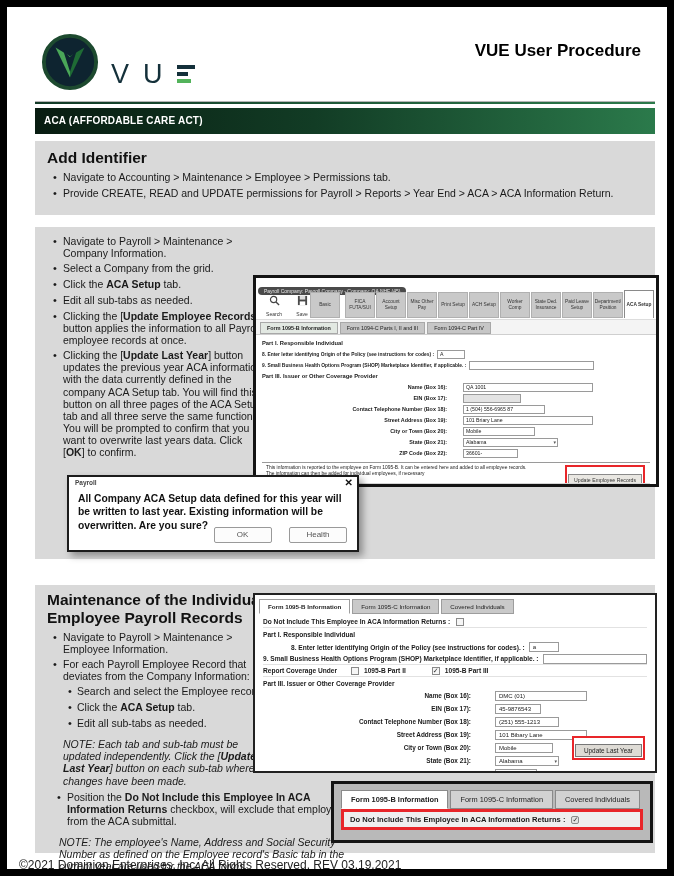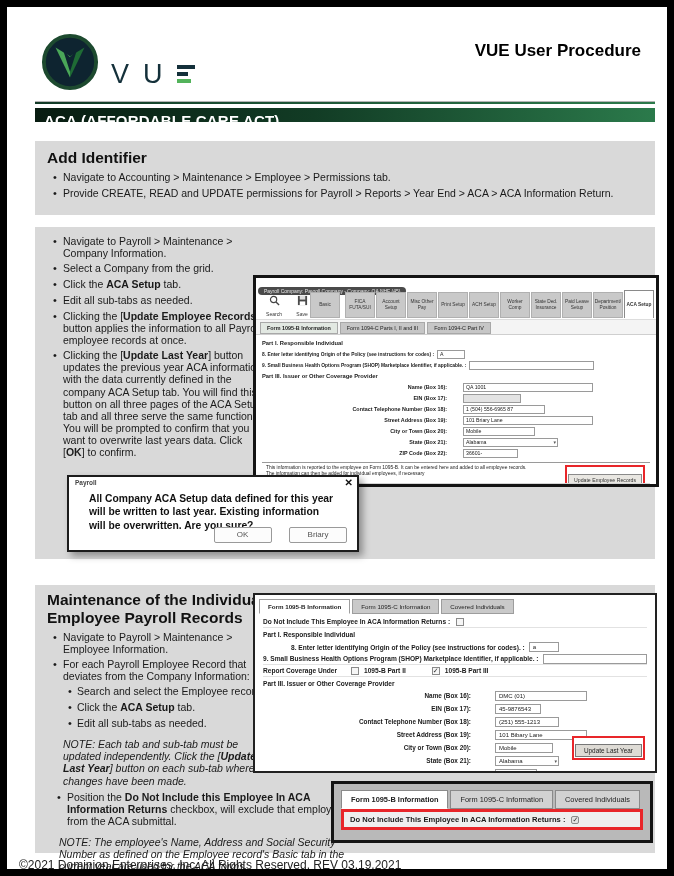--- a/index.html
+++ b/index.html
@@ -16,23 +16,23 @@
   .wm-letter { font-size:27px; font-weight:500; color:#14303a; letter-spacing:0; margin-right:14px; }
   .e-glyph { display:inline-block; margin-top:6px; }
   .e-glyph .bar { height:4px; margin-bottom:3px; background:#14303a; }
   .e-glyph .b1 { width:18px; }
   .e-glyph .b2 { width:11px; }
   .e-glyph .b3 { width:14px; background:#53b35b; margin-bottom:0; }
   .doc-title { position:absolute; right:26px; top:34px; font-size:17px; font-weight:bold; color:#000000; }
 
   .header-rule { position:absolute; left:28px; top:94px; width:620px; height:3px;
     background:linear-gradient(90deg,#123a27,#2c7a4b); border-top:1px solid #b5b5b5; }
-  .banner { position:absolute; left:28px; top:101px; width:620px; height:14px;
+  .banner { position:absolute; left:28px; top:101px; width:620px; height:26px;
     background:linear-gradient(90deg,#081c11 0%,#123c25 45%,#2b7a4b 100%);
-    color:#fff; font-size:15px; font-weight:bold; line-height:26px; padding-left:9px; letter-spacing:.2px; }
+    color:#fff; font-size:10px; font-weight:bold; line-height:26px; padding-left:9px; letter-spacing:.2px; }
 
   
   .graybox { position:absolute; left:28px; width:620px; background:#d9d9d9; }
   #sec-permissions { top:134px; height:74px; padding:8px 12px; }
   #sec-company     { top:220px; height:332px; padding:8px 12px; }
   #sec-individual  { top:578px; height:268px; padding:6px 12px; }
 
   .h1 { font-size:15.5px; font-weight:bold; color:#111; line-height:1.15; margin-bottom:4px; }
   .bul { display:flex; font-size:10.5px; line-height:1.16; margin-bottom:3px; }
   .bul .mk { width:16px; text-align:center; flex:none; font-size:11px; }
@@ -86,21 +86,21 @@
   .redbox { border:2px solid #e8262a; padding:1px; background:#fff; display:inline-block; }
   .s1-noterow .redbox { position:absolute; right:5px; top:2px; }
   .mbtn { background:#e9e7e2; border:1px solid #8a8a8a; font-size:5.2px; color:#333;
     padding:2px 5px; white-space:nowrap; font-family:"Liberation Sans",sans-serif; }
 
   
   #dialog { position:absolute; left:60px; top:468px; width:292px; height:77px; background:#fff;
     border:2px solid #1c1c1c; box-shadow:4px 4px 7px rgba(0,0,0,.35); z-index:20; }
   .dlg-title { position:relative; height:13px; padding:2px 6px; font-size:6.5px; font-weight:bold; color:#444; }
   .dlg-x { position:absolute; right:4px; top:0px; font-size:10px; font-weight:bold; color:#111; cursor:default; }
-  .dlg-msg { padding:2px 20px; font-size:10.3px; font-weight:bold; line-height:1.3; color:#111; }
+  .dlg-msg { padding:2px 9px; font-size:10.3px; font-weight:bold; line-height:1.3; color:#111; }
   .dlg-btns { position:absolute; right:10px; bottom:7px; }
   .dlg-btn { display:inline-block; width:58px; height:16px; line-height:14px; text-align:center;
     border:1px solid #9a9a9a; border-radius:2px; background:#fcfcfc; font-size:8px; color:#555; margin-left:13px; }
 
   
   #shot2 { left:218px; top:8px; width:404px; height:180px; border:2px solid #222; }
   .tabs2 { display:flex; padding:4px 4px 0 4px; }
   .tab2 { font-size:6.2px; padding:3px 8px; margin-right:2px; background:#c9c9c9; color:#222; border:1px solid #9d9d9d; }
   .tab2.active { background:#fff; border-bottom:1px solid #fff; font-weight:bold; }
   .s2-body { padding:2px 8px 0 8px; position:relative; height:150px; }
@@ -291,21 +291,21 @@
   </div>
 
   <div id="dialog">
     <div class="dlg-title">
       <span>Payroll</span>
       <span class="dlg-x">✕</span>
     </div>
     <div class="dlg-msg">All Company ACA Setup data defined for this year will be written to last year. Existing information will be overwritten. Are you sure?</div>
     <div class="dlg-btns">
       <span class="dlg-btn">OK</span>
-      <span class="dlg-btn">Briary</span>
+      <span class="dlg-btn">Health</span>
     </div>
   </div>
 
   <div class="graybox" id="sec-individual">
     <div id="col-individual">
       <div class="h1">Maintenance of the Individual Employee Payroll Records</div>
       <div class="bul">
           <span class="mk">•</span>
         <span class="bt">Navigate to Payroll &gt; Maintenance &gt; Employee Information.</span>
         </div>

